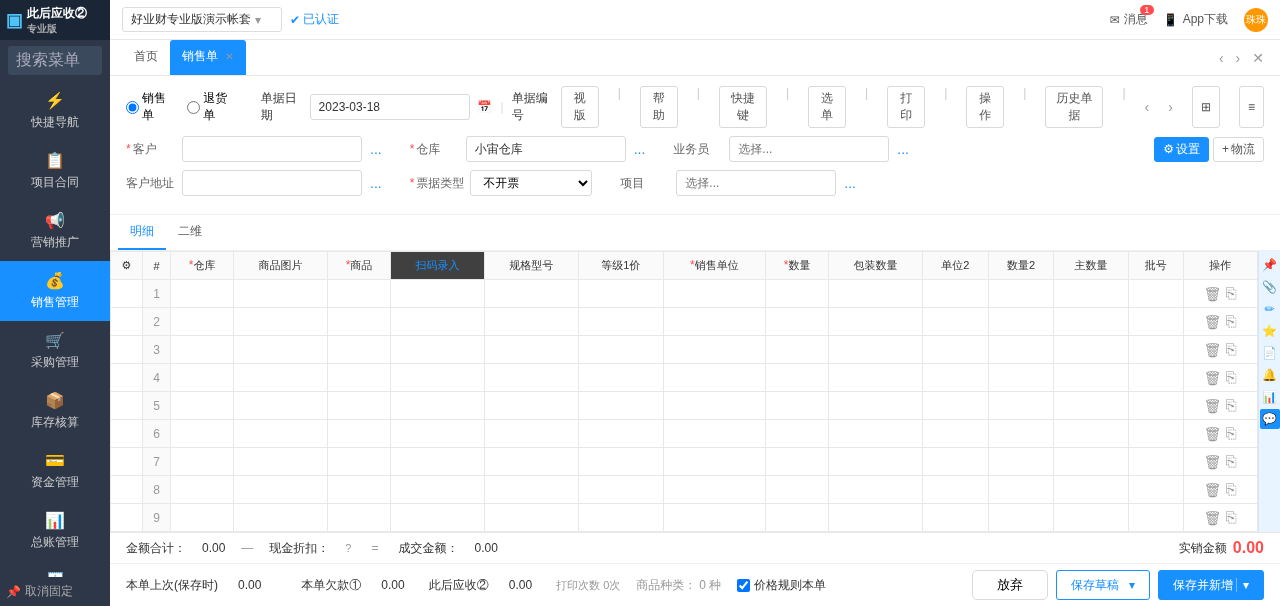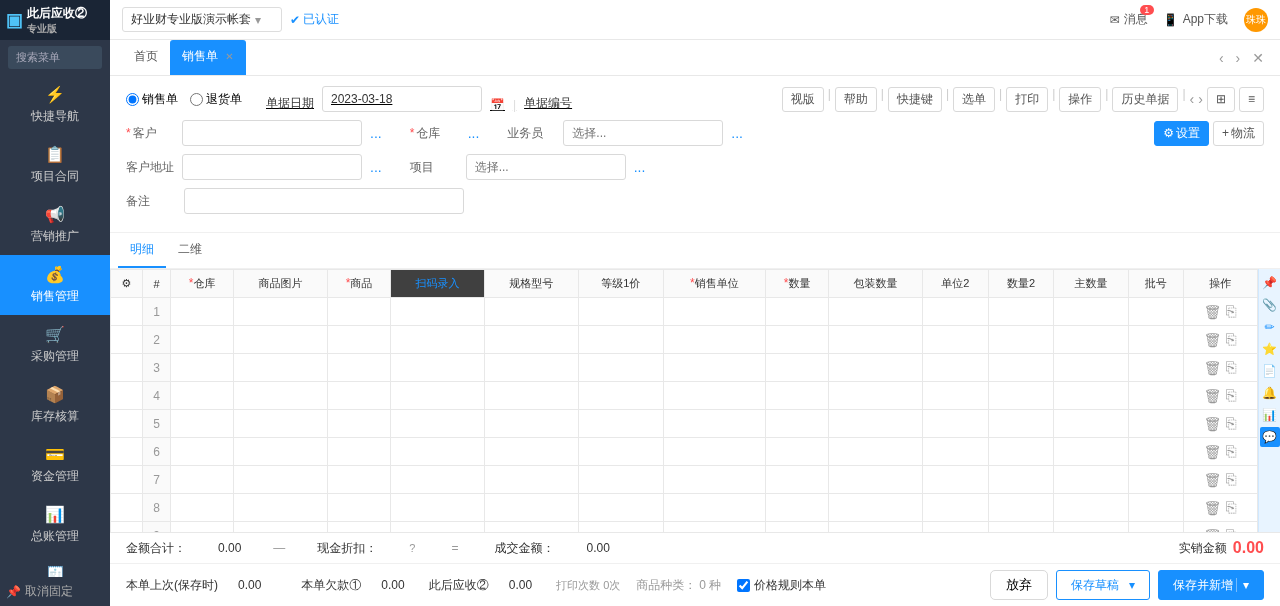--- a/index.html
+++ b/index.html
@@ -3,21 +3,21 @@
   <meta charset="utf-8">
   <style>
     * { box-sizing: border-box; margin: 0; padding: 0; font-family: 'Microsoft YaHei', Arial, sans-serif; font-size: 12px; }
     body { width: 1280px; height: 606px; overflow: hidden; background: #f0f2f5; display: flex; }
 
     
     .sidebar { width: 110px; background: #2d3748; display: flex; flex-direction: column; height: 606px; flex-shrink: 0; }
     .sidebar-logo { background: #1a2535; color: #4fc3f7; padding: 8px 6px; font-size: 13px; font-weight: bold; height: 40px; display: flex; align-items: center; gap: 4px; }
     .sidebar-logo span { color: #fff; font-size: 10px; display: block; }
     .sidebar-search { padding: 6px 8px; background: #2d3748; }
-    .sidebar-search-btn { width: 100%; background: #3a4a5c; color: #aab; border: none; padding: 4px 8px; border-radius: 3px; cursor: pointer; text-align: left; font-size: 11px; }
+    .sidebar-search-btn { width: 100%; background: #3a4a5c; color: #aab; border: none; padding: 4px 8px; border-radius: 3px; cursor: pointer; text-align: left; font-size: 16px; }
     .sidebar-nav { flex: 1; overflow-y: auto; }
     .sidebar-item { display: flex; flex-direction: column; align-items: center; padding: 10px 6px; color: #ccc; cursor: pointer; font-size: 11px; gap: 2px; }
     .sidebar-item.active { background: #1890ff; color: #fff; }
     .sidebar-item .icon { font-size: 16px; margin-bottom: 2px; }
     .sidebar-bottom { padding: 6px; color: #aaa; font-size: 11px; display: flex; align-items: center; gap: 4px; cursor: pointer; }
 
     
     .main-content { flex: 1; display: flex; flex-direction: column; background: #f5f6fa; }
 
     
@@ -41,24 +41,24 @@
     
     .form-area { background: #fff; padding: 10px 16px; border-bottom: 1px solid #f0f0f0; }
     .form-row { display: flex; align-items: center; gap: 8px; margin-bottom: 8px; }
     .form-label { color: #666; min-width: 50px; text-align: left; }
     .form-label.required::before { content: '*'; color: #ff4d4f; margin-right: 2px; }
     .form-input { border: 1px solid #d9d9d9; border-radius: 3px; padding: 3px 8px; min-width: 160px; color: #333; background: #fff; height: 26px; }
     .form-dots { color: #1890ff; cursor: pointer; font-size: 14px; margin-left: 2px; }
     .form-select { border: 1px solid #d9d9d9; border-radius: 3px; padding: 3px 8px; background: #fff; height: 26px; min-width: 120px; }
     .radio-group { display: flex; align-items: center; gap: 12px; font-size: 12px; }
     .radio-group label { display: flex; align-items: center; gap: 3px; cursor: pointer; }
-    .bill-info { display: flex; align-items: flex-end; gap: 8px; font-size: 12px; margin-left: 16px; text-decoration: underline; }
+    .bill-info { display: flex; align-items: center; gap: 8px; font-size: 12px; margin-left: 16px; }
     .bill-info .sep { color: #ddd; }
     .bill-date, .bill-no { color: #333; }
-    .toolbar-right { margin-left: auto; display: flex; gap: 4px; }
+    .toolbar-right { margin-left: auto; display: flex; gap: 19px; }
     .toolbar-btn { border: 1px solid #d9d9d9; background: #fff; padding: 3px 8px; border-radius: 3px; cursor: pointer; font-size: 12px; color: #555; display: flex; align-items: center; gap: 2px; }
     .toolbar-btn.blue { background: #1890ff; color: #fff; border-color: #1890ff; }
     .field-group { display: flex; align-items: center; gap: 6px; }
 
     
     .detail-tabs { display: flex; align-items: center; padding: 0 8px; background: #fff; border-bottom: 1px solid #f0f0f0; }
     .detail-tab { padding: 8px 12px; cursor: pointer; color: #555; border-bottom: 2px solid transparent; font-size: 13px; }
     .detail-tab.active { color: #1890ff; border-bottom-color: #1890ff; }
 
     
@@ -68,29 +68,29 @@
     .data-table th .required-star { color: #ff4d4f; }
     .data-table th.highlight { background: #404040; color: #1890ff; }
     .data-table td { border: 1px solid #e8e8e8; padding: 4px; height: 28px; text-align: center; color: #333; font-size: 12px; }
     .data-table td.row-num { color: #999; background: #fafafa; width: 28px; }
     .data-table .action-cell { display: flex; align-items: center; justify-content: center; gap: 4px; }
     .action-icon { cursor: pointer; color: #999; font-size: 14px; }
     .settings-col { width: 32px; background: #fafafa; }
 
     
     .footer-area { background: #fff; border-top: 1px solid #e8e8e8; }
-    .footer-summary { display: flex; align-items: center; padding: 6px 16px; gap: 32px; font-size: 12px; color: #333; border-bottom: 1px solid #f0f0f0; }
+    .footer-summary { display: flex; align-items: center; padding: 6px 16px; gap: 16px; font-size: 12px; color: #333; border-bottom: 1px solid #f0f0f0; }
     .footer-summary .amount { color: #333; }
     .footer-summary .eq { color: #999; margin: 0 4px; }
     .footer-summary .help { color: #999; cursor: pointer; font-size: 11px; }
     .amount-value { color: #ff4d4f; font-size: 16px; font-weight: bold; }
     .footer-bottom { display: flex; align-items: center; padding: 6px 16px; gap: 16px; font-size: 12px; color: #333; }
     .footer-check { display: flex; align-items: center; gap: 4px; }
     .footer-actions { margin-left: auto; display: flex; gap: 8px; }
-    .btn-discard { border: 1px solid #d9d9d9; background: #fff; padding: 5px 15px; border-radius: 5px; cursor: pointer; font-size: 13px; }
+    .btn-discard { border: 1px solid #d9d9d9; background: #fff; padding: 5px 24px; border-radius: 5px; cursor: pointer; font-size: 13px; }
     .btn-save-draft { background: #fff; border: 1px solid #1890ff; color: #1890ff; padding: 5px 14px; border-radius: 3px; cursor: pointer; font-size: 13px; display: flex; align-items: center; gap: 3px; }
     .btn-save-new { background: #1890ff; border: 1px solid #1890ff; color: #fff; padding: 5px 14px; border-radius: 3px; cursor: pointer; font-size: 13px; display: flex; align-items: center; gap: 3px; }
     .btn-arrow { border-left: 1px solid rgba(255,255,255,0.4); padding-left: 6px; }
     .print-info { color: #999; font-size: 11px; }
 
     
     .right-sidebar { width: 22px; background: #e8f4ff; display: flex; flex-direction: column; align-items: center; padding: 4px 0; gap: 2px; border-left: 1px solid #d0e8ff; }
     .right-sidebar-icon { width: 20px; height: 20px; display: flex; align-items: center; justify-content: center; cursor: pointer; color: #1890ff; font-size: 12px; border-radius: 2px; }
     .right-sidebar-icon.active { background: #1890ff; color: #fff; }
 
@@ -243,20 +243,21 @@
     </div>
 
     <div class="form-row">
       <div class="field-group">
         <span class="form-label required">客户</span>
         <input type="text" class="form-input" style="width: 180px;" placeholder="">
         <span class="form-dots">...</span>
       </div>
       <div class="field-group" style="margin-left:20px">
         <span class="form-label required">仓库</span>
+        <input type="text" class="form-input" style="width: 120px;" value="小宙仓库">
         <span class="form-dots">...</span>
       </div>
       <div class="field-group" style="margin-left:20px">
         <span class="form-label">业务员</span>
         <input type="text" class="form-input" style="width: 120px;" placeholder="选择...">
         <span class="form-dots">...</span>
       </div>
       <div style="margin-left:auto;display:flex;gap:4px">
         <button class="toolbar-btn blue">
           ⚙ <span>设置</span>
@@ -267,30 +268,34 @@
       </div>
     </div>
 
     <div class="form-row">
       <div class="field-group">
         <span class="form-label">客户地址</span>
         <input type="text" class="form-input" style="width: 180px;" placeholder="">
         <span class="form-dots">...</span>
       </div>
       <div class="field-group" style="margin-left:20px">
+        <span class="form-label required">票据类型</span>
+        <select class="form-select">
+          <option>不开票</option>
+          <option>增值税普通发票</option>
+          <option>增值税专用发票</option>
+        </select>
+      </div>
+      <div class="field-group" style="margin-left:20px">
         <span class="form-label">项目</span>
         <input type="text" class="form-input" style="width: 120px;" placeholder="选择...">
         <span class="form-dots">...</span>
       </div>
     </div>
 
-    <div class="form-row">
-      <span class="form-label">备注</span>
-      <input type="text" class="form-input" style="width: 280px;" placeholder="">
-    </div>
   </div>
 
   <div class="detail-tabs">
     <div class="detail-tab active">
       <span>明细</span>
     </div>
     <div class="detail-tab">
       <span>二维</span>
     </div>
   </div>

